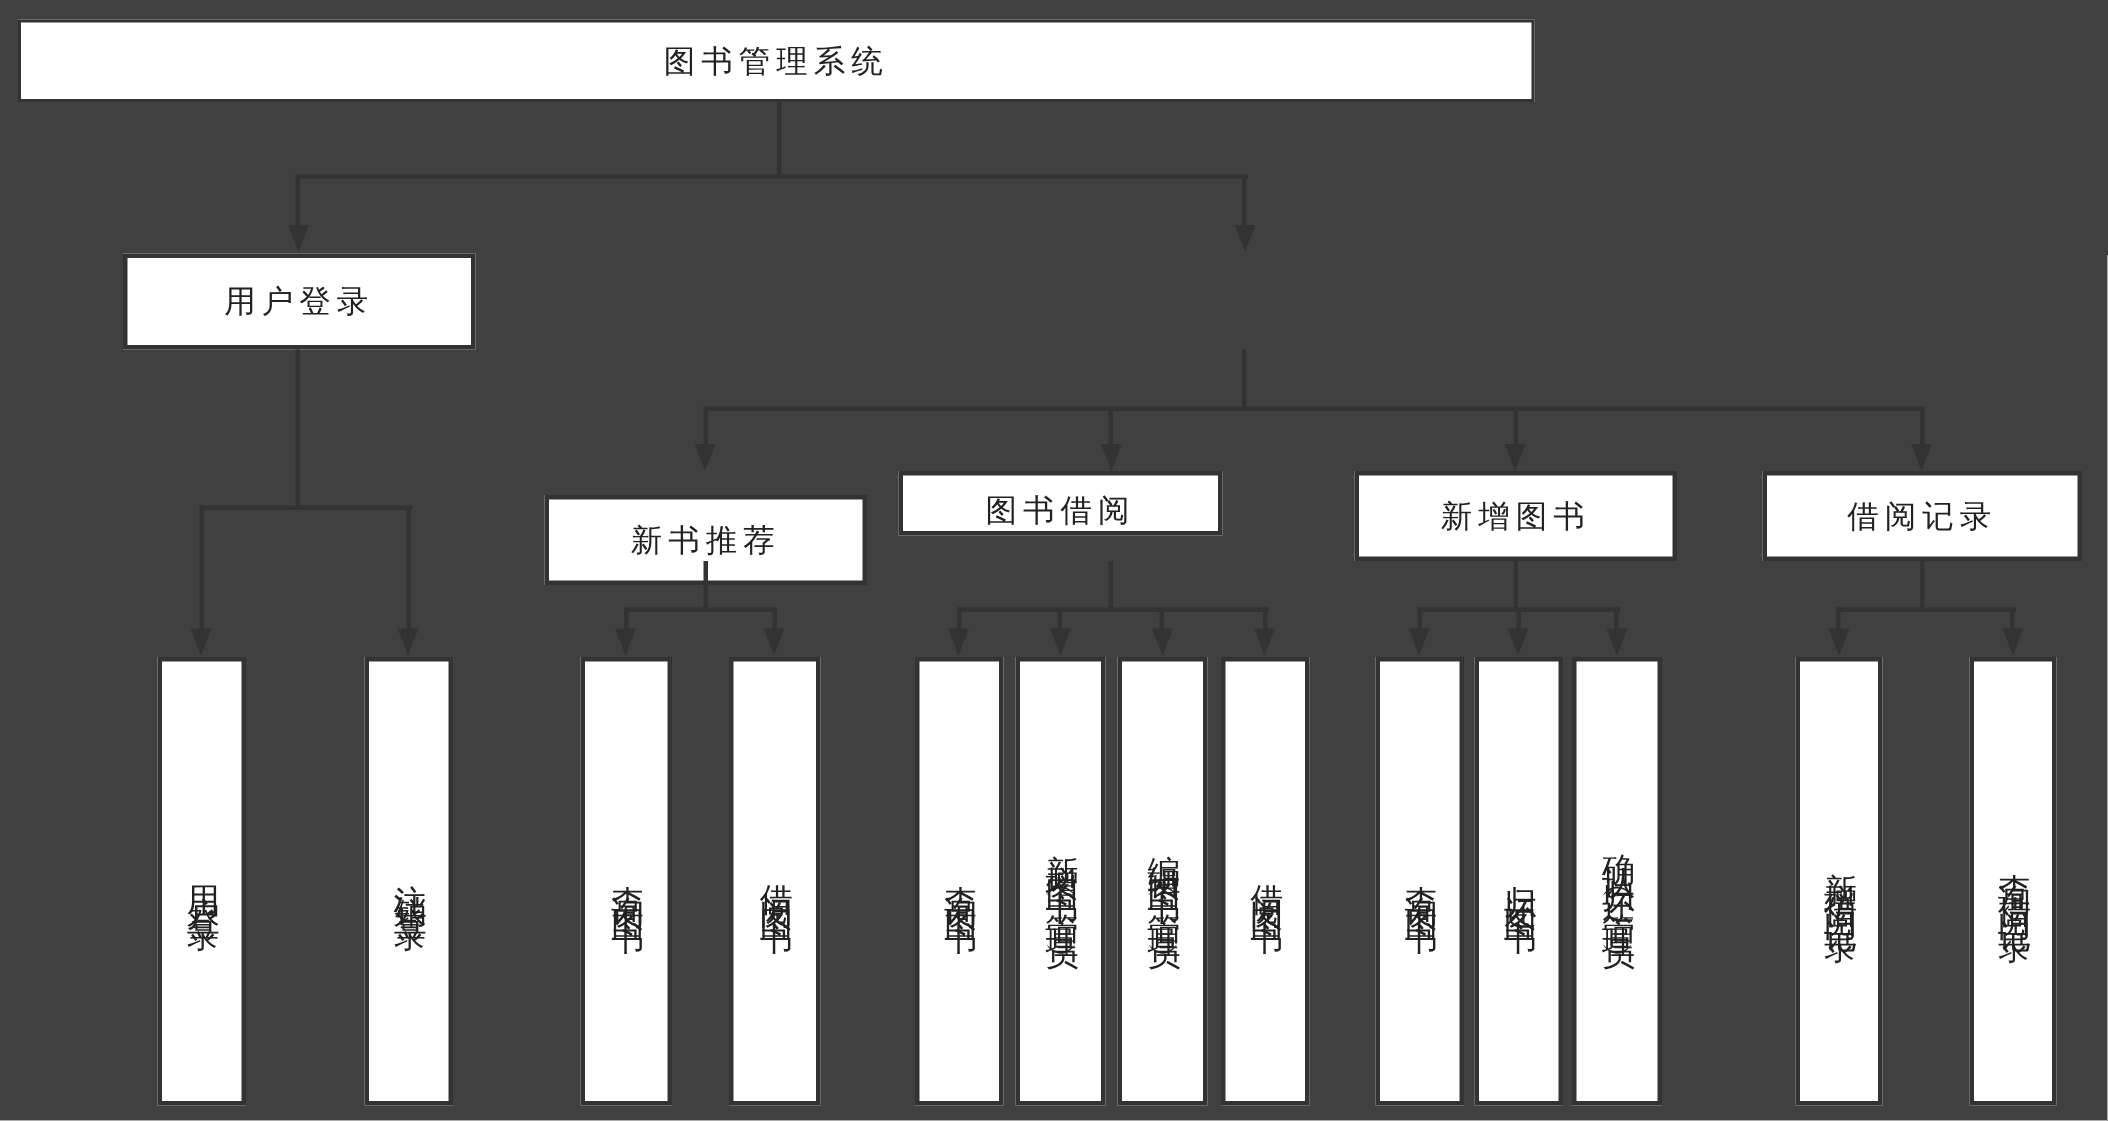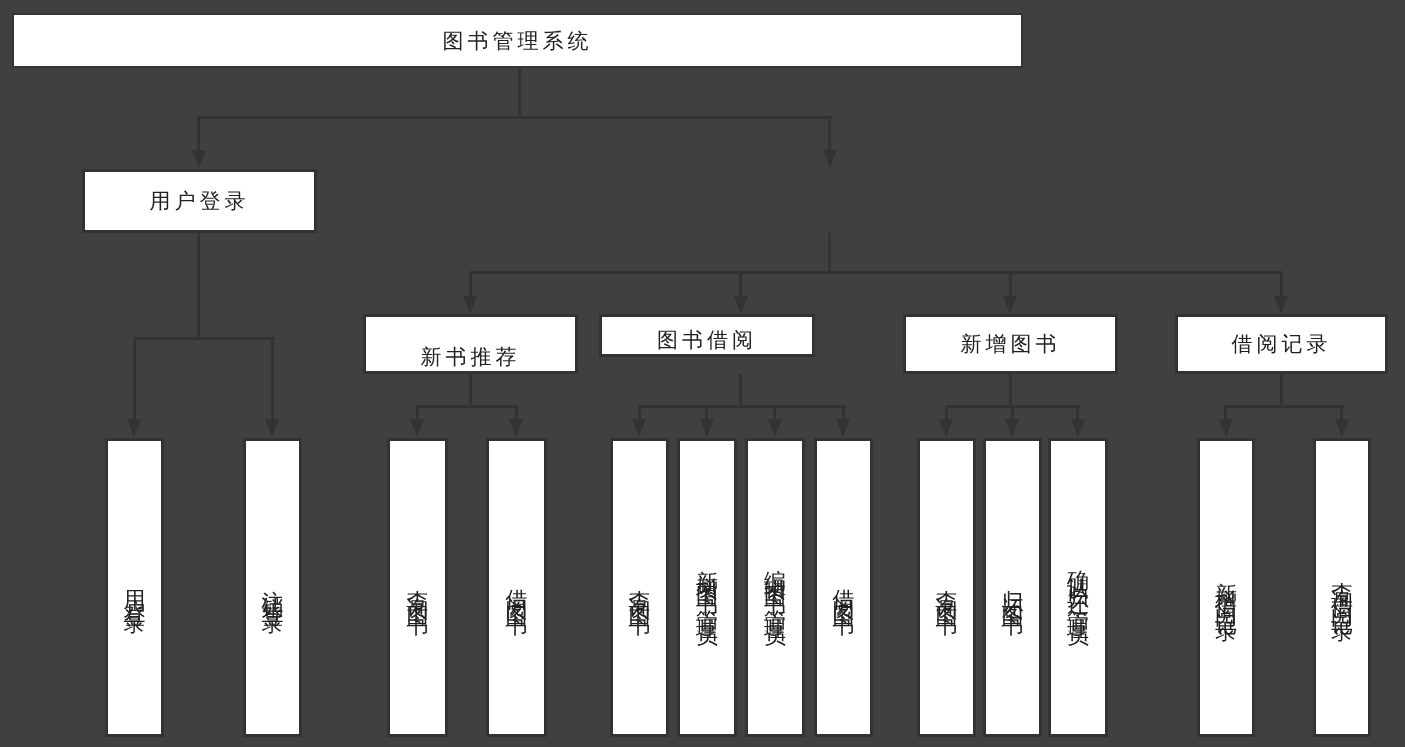--- a/index.html
+++ b/index.html
@@ -90,21 +90,21 @@
   <div class="h" style="left:469px;top:271px;width:814px;"></div>
   <div class="v" style="left:469px;top:271px;height:26px;"></div>
   <div class="a" style="left:463px;top:296px;"></div>
   <div class="v" style="left:739px;top:271px;height:26px;"></div>
   <div class="a" style="left:734px;top:296px;"></div>
   <div class="v" style="left:1009px;top:271px;height:26px;"></div>
   <div class="a" style="left:1003px;top:296px;"></div>
   <div class="v" style="left:1280px;top:271px;height:26px;"></div>
   <div class="a" style="left:1274px;top:296px;"></div>
 
-  <div class="box" style="left:363px;top:314px;width:215px;height:60px;align-items:flex-end;">
+  <div class="box" style="left:363px;top:330px;width:215px;height:60px;">
     <span class="lbl">新书推荐</span>
   </div>
   <div class="box" style="left:599px;top:314px;width:216px;height:43px;align-items:flex-end;">
     <span class="lbl">图书借阅</span>
   </div>
   <div class="box" style="left:903px;top:314px;width:215px;height:60px;">
     <span class="lbl">新增图书</span>
   </div>
   <div class="box" style="left:1175px;top:314px;width:213px;height:60px;">
     <span class="lbl">借阅记录</span>

